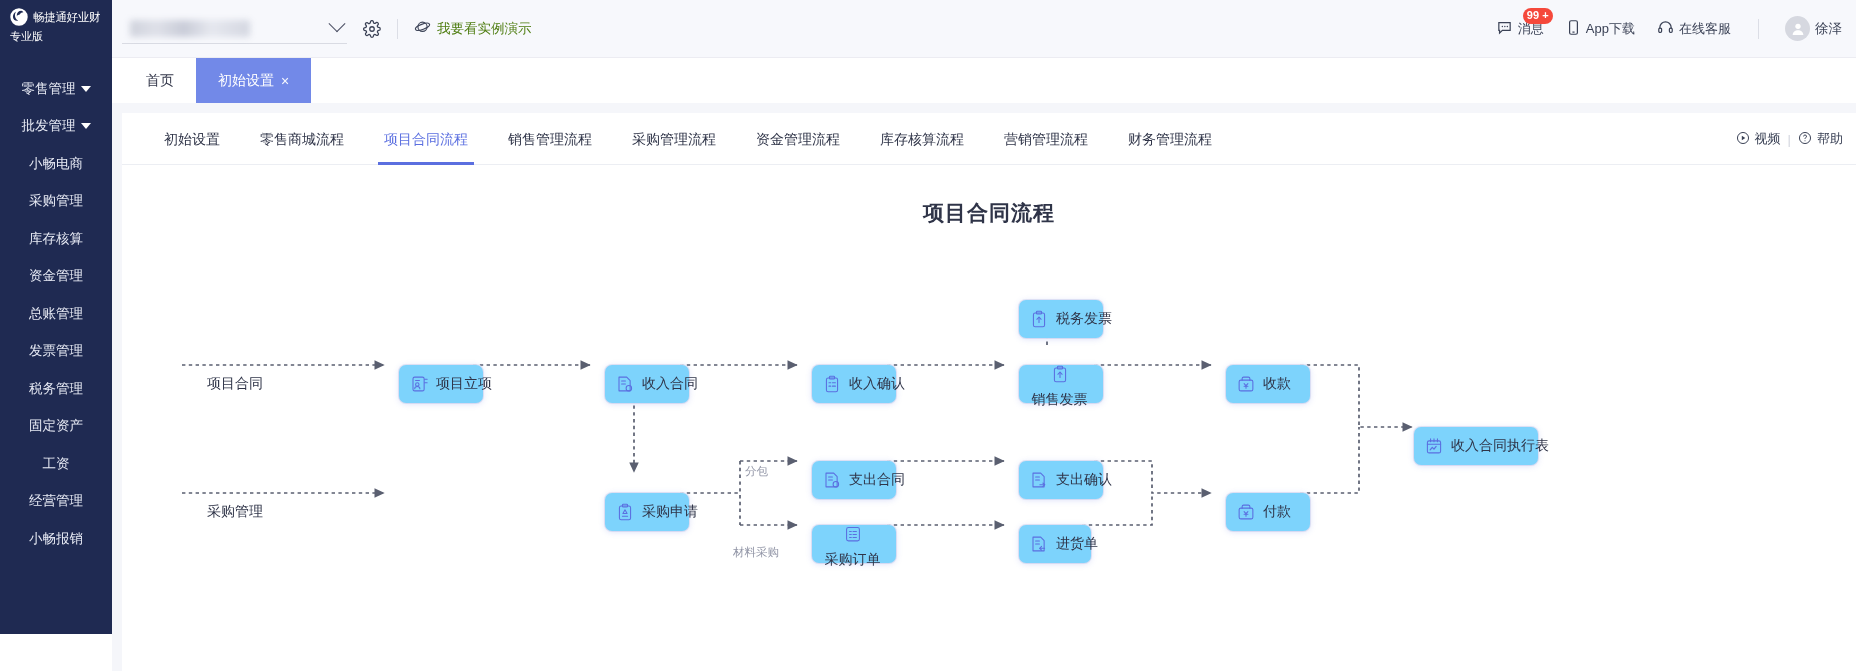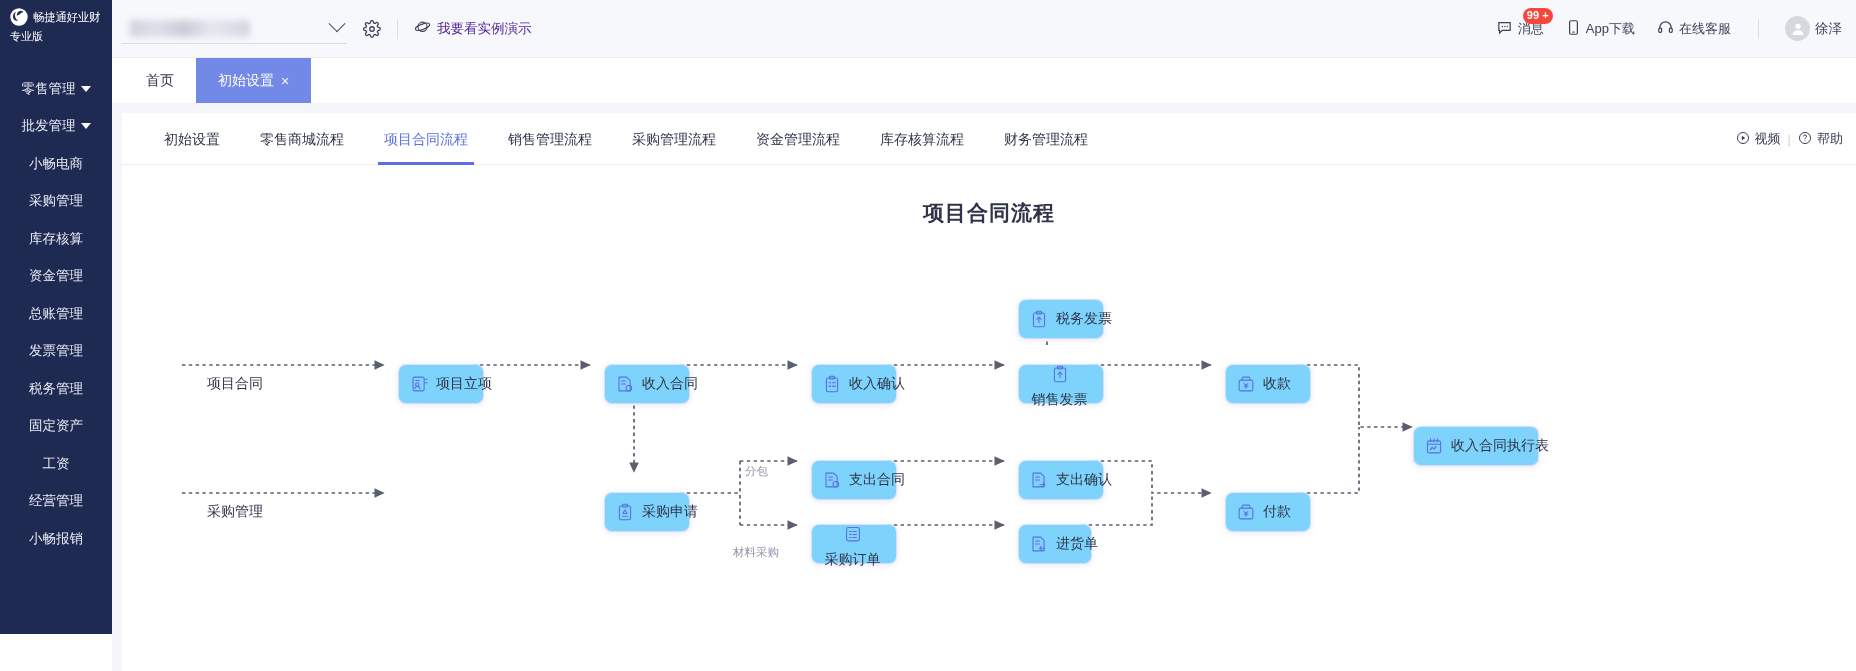--- a/index.html
+++ b/index.html
@@ -79,21 +79,21 @@
     margin-left: auto; margin-right: 4px;
     width: 12px; height: 12px;
     border-right: 1.6px solid #4a4f63;
     border-bottom: 1.6px solid #4a4f63;
     transform: rotate(45deg) translate(-3px,-3px);
   }
   .gear-btn { margin-left: 16px; width: 18px; height: 18px; cursor: pointer; }
   .vdiv { width: 1px; height: 20px; background: #dcdee6; margin: 0 16px; }
   .demo-link {
     display: flex; align-items: center; gap: 6px;
-    color: #4c1d95; font-size: 13.5px; cursor: pointer; white-space: nowrap;
+    color: #4d7c0f; font-size: 13.5px; cursor: pointer; white-space: nowrap;
   }
   .topbar-right {
     margin-left: auto; display: flex; align-items: center; gap: 0;
   }
   .tb-item {
     display: flex; align-items: center; gap: 5px;
     font-size: 13px; color: #3b4256; cursor: pointer;
     padding: 0 11px; position: relative; white-space: nowrap;
   }
   .badge {
@@ -325,20 +325,21 @@
     <section class="content">
 
       <div class="subtabs">
         <div class="subtab">初始设置</div>
           <div class="subtab">零售商城流程</div>
           <div class="subtab active">项目合同流程</div>
           <div class="subtab">销售管理流程</div>
           <div class="subtab">采购管理流程</div>
           <div class="subtab">资金管理流程</div>
           <div class="subtab">库存核算流程</div>
+          <div class="subtab">营销管理流程</div>
           <div class="subtab">财务管理流程</div>
           <div class="subtabs-right">
           <span class="sb-link">
             <span>
               <svg width="14" height="14" viewBox="0 0 24 24" fill="none" stroke="#3b4256" stroke-width="1.7">
                 <circle cx="12" cy="12" r="9.5"></circle>
                 <path d="M10 8.3l6 3.7-6 3.7z" fill="#3b4256" stroke="none"></path>
               </svg>
             </span>
             <span>视频</span>

